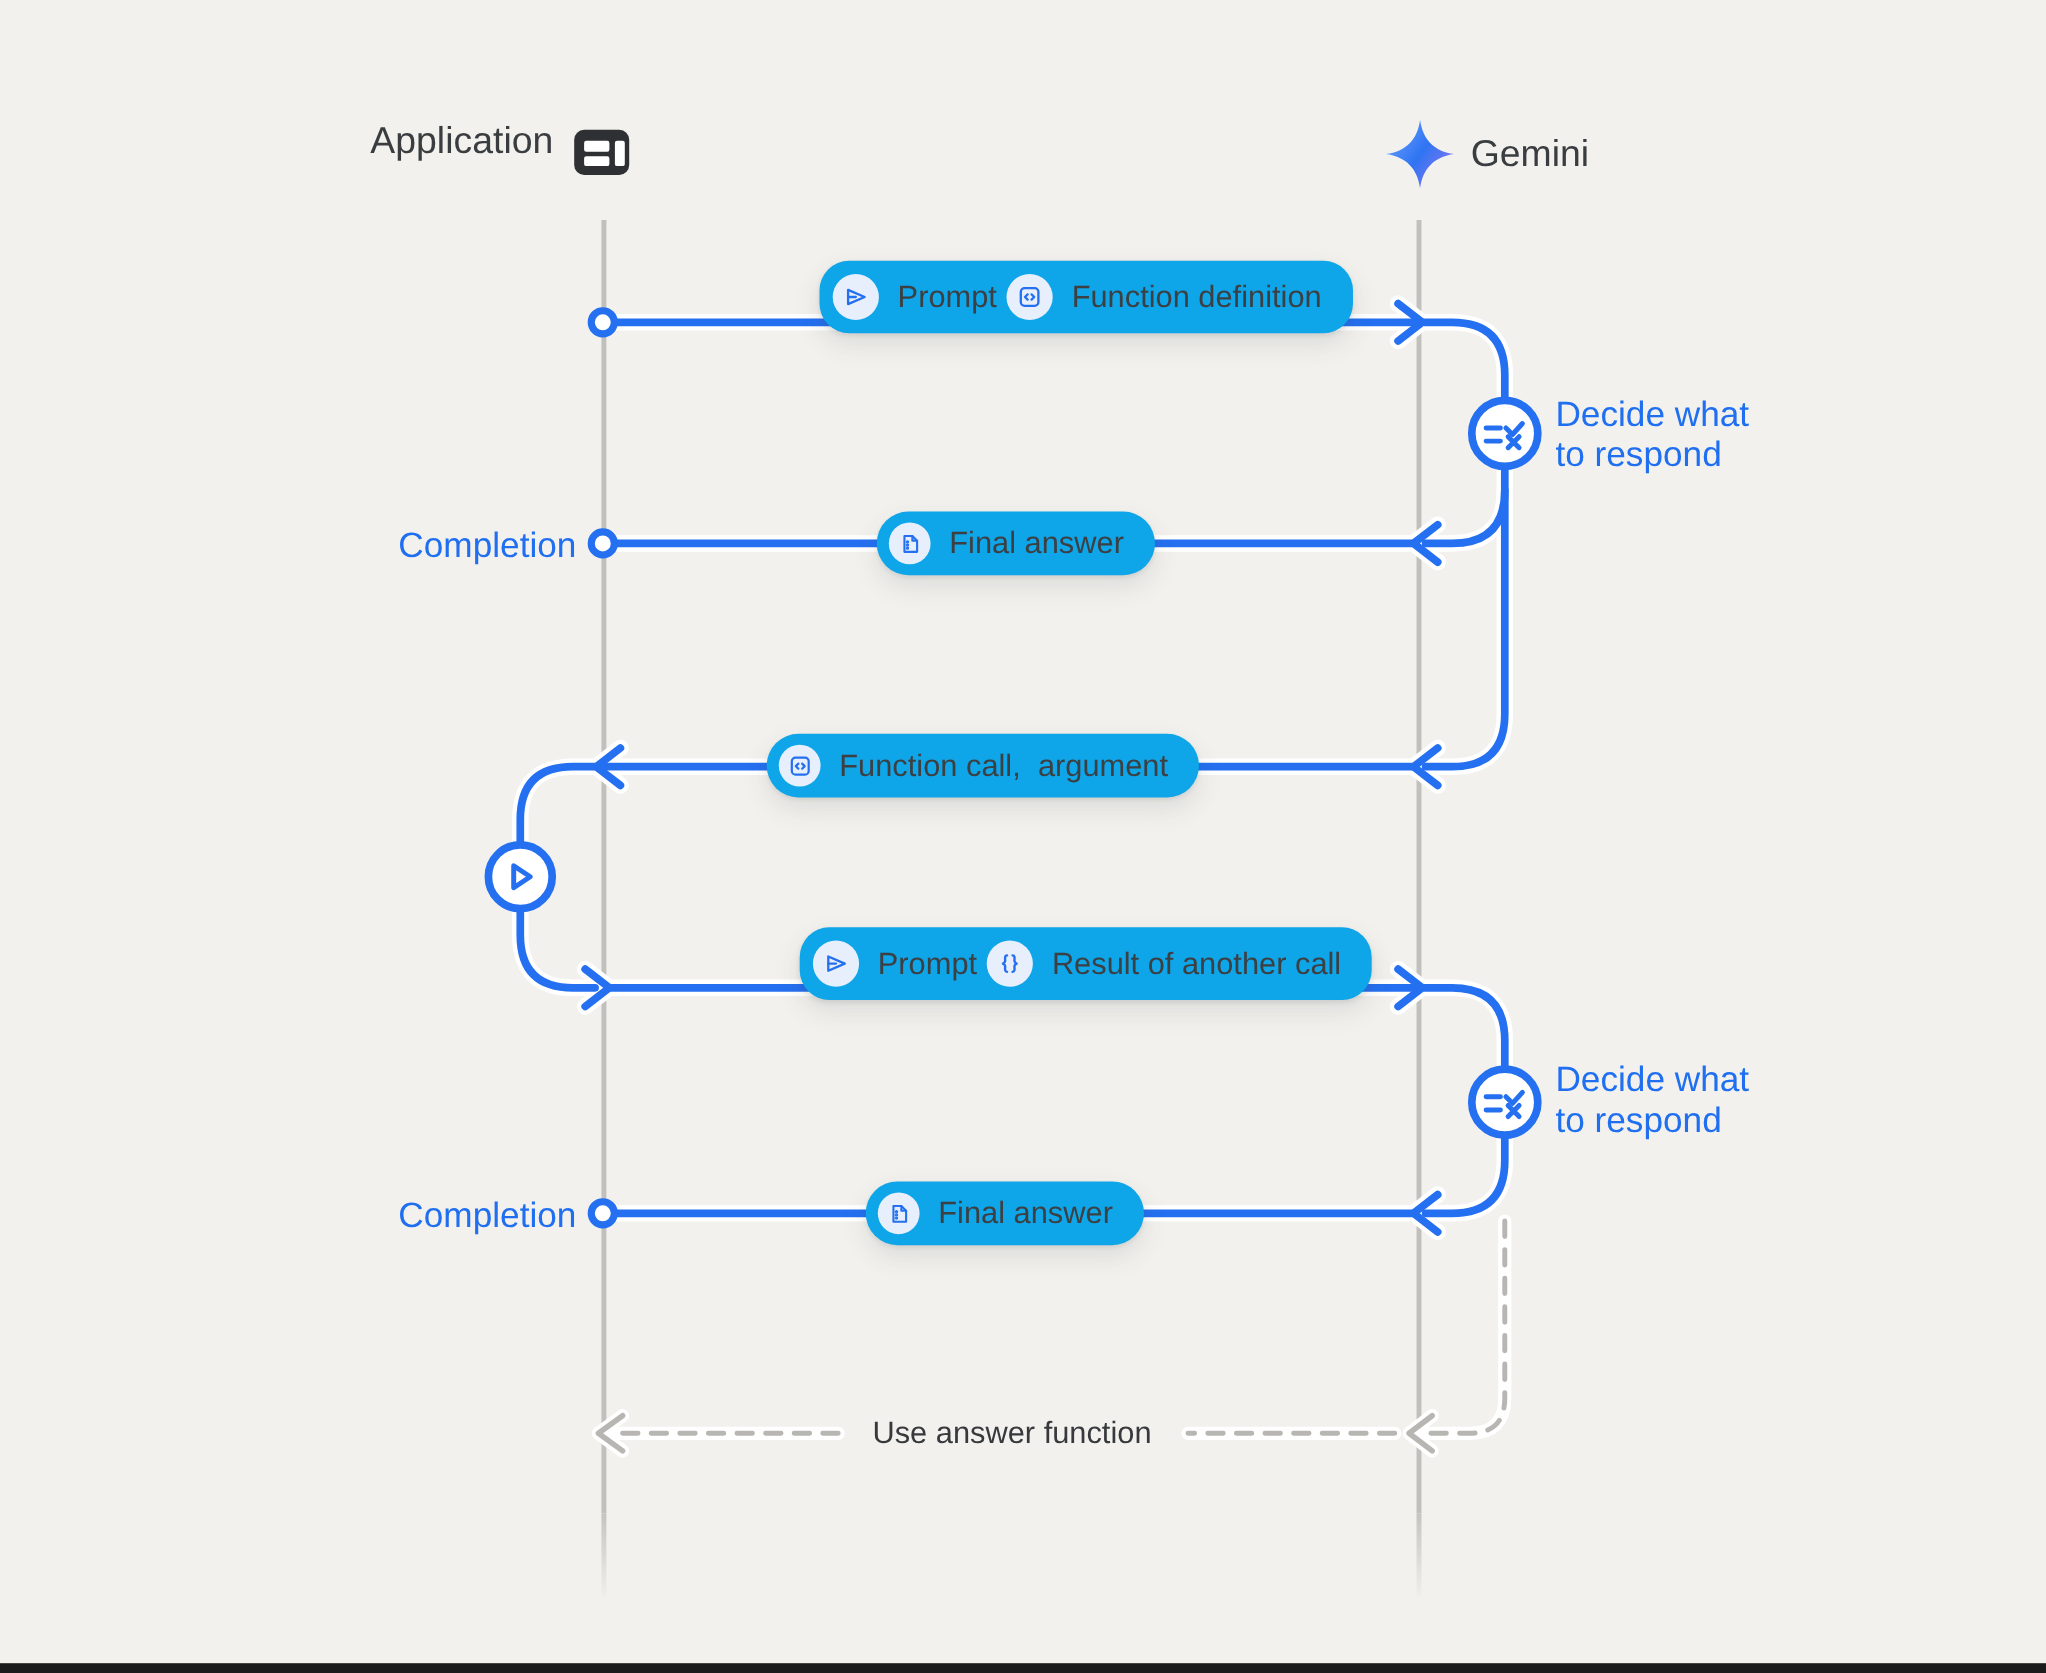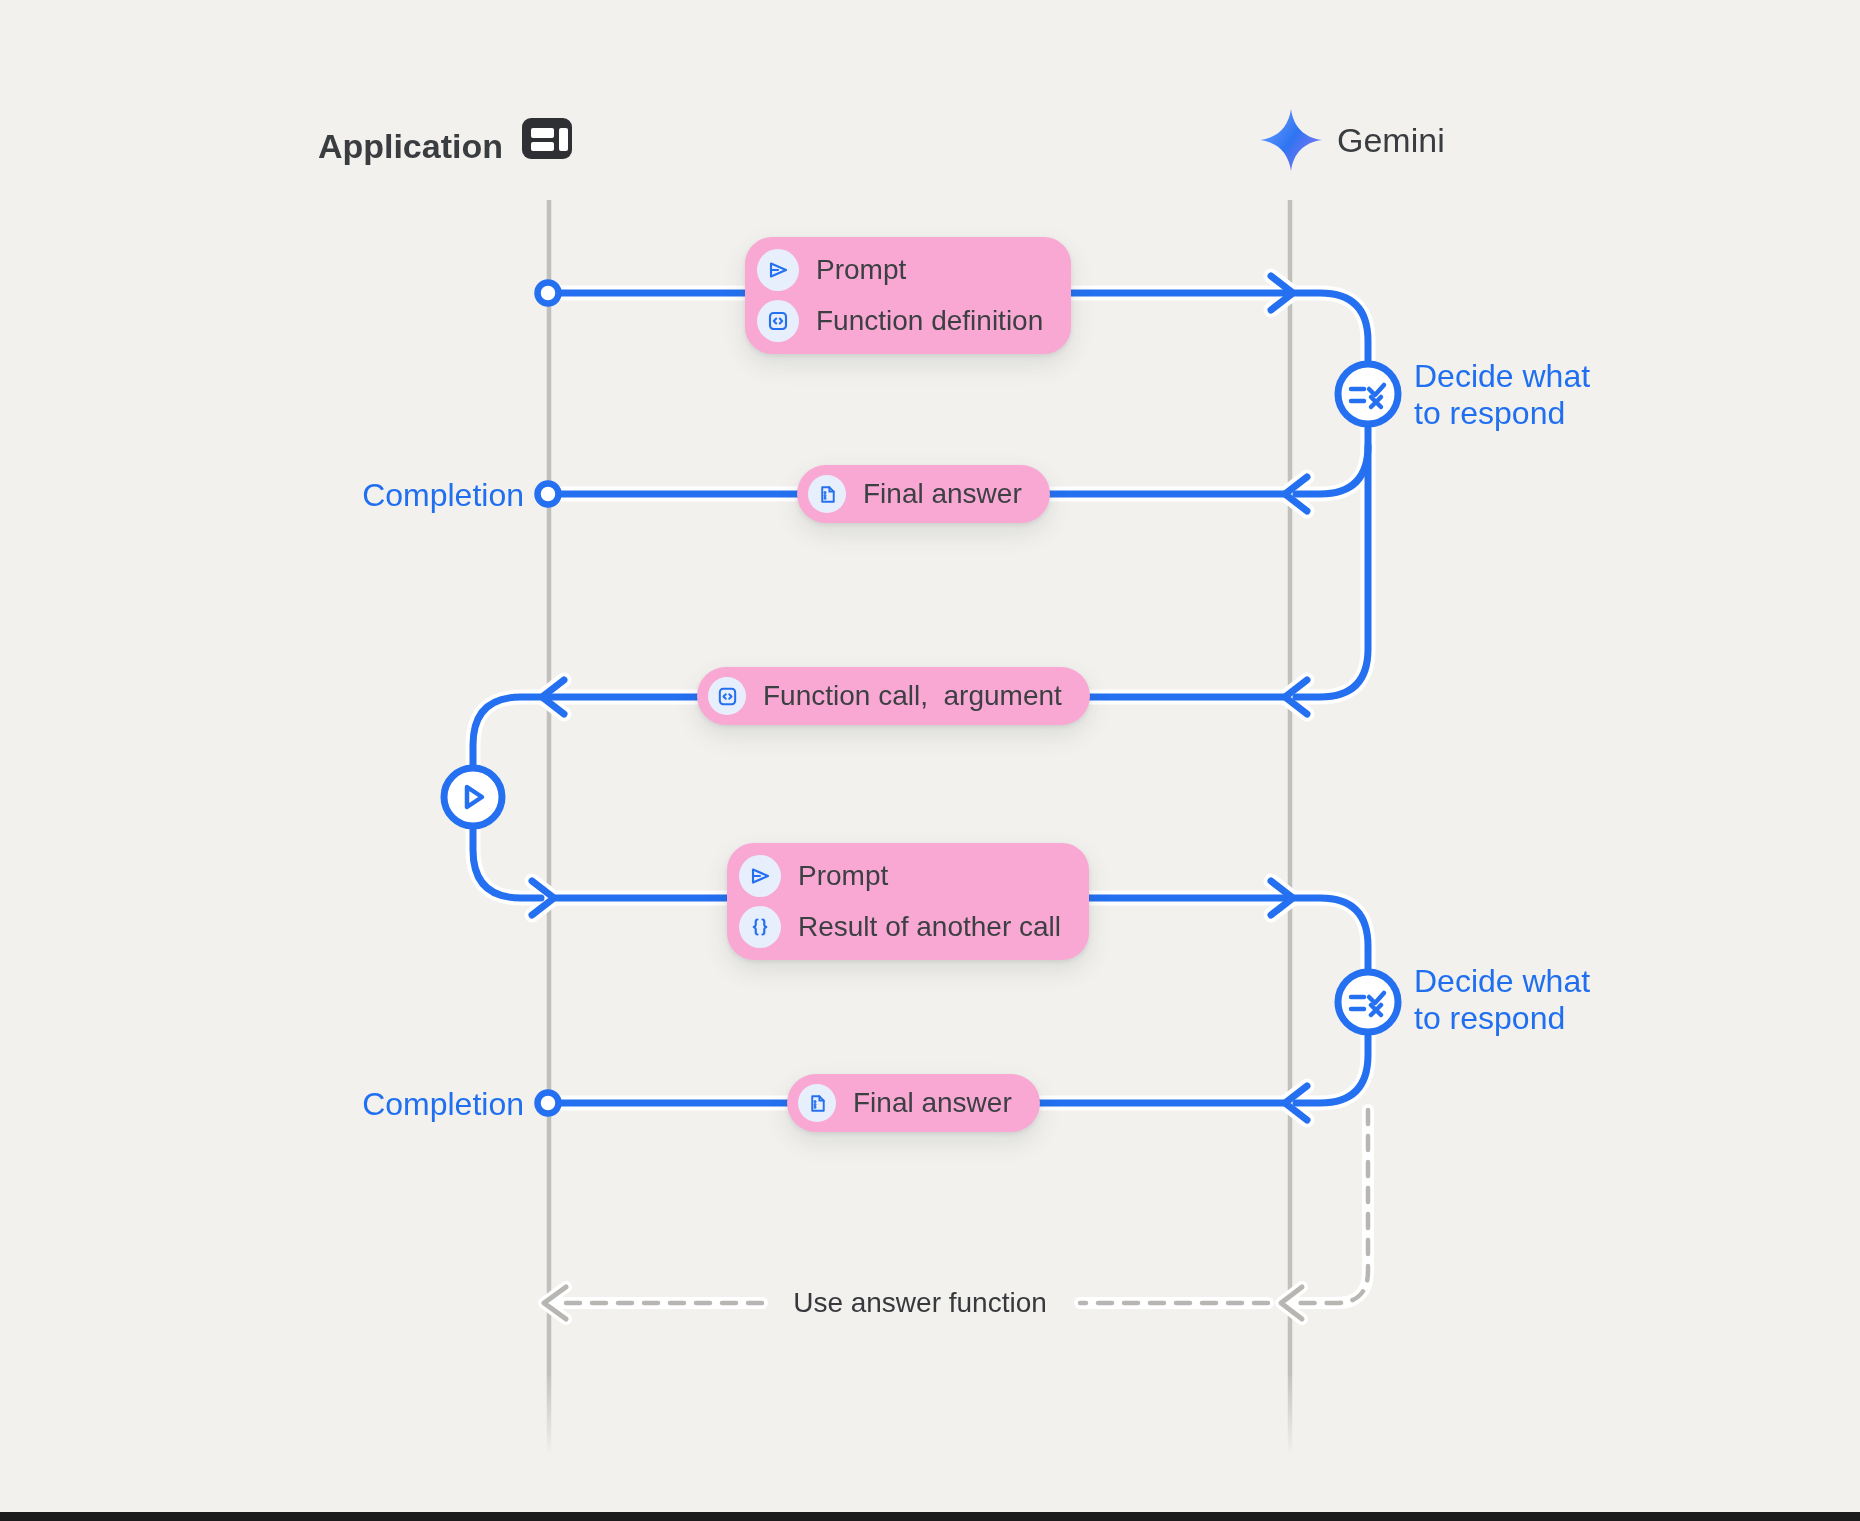--- a/index.html
+++ b/index.html
@@ -8,21 +8,21 @@
     background:#f2f1ee;overflow:hidden;
     font-family:"Liberation Sans", sans-serif;
     -webkit-font-smoothing:antialiased;
   }
   .stage svg.wire{position:absolute;left:0;top:0;}
   .abs{position:absolute;}
   .actor-label{font-size:34px;font-weight:500;color:#3a3d40;line-height:40px;white-space:nowrap;}
   .blue-note{font-size:32px;font-weight:400;color:#1f6ff0;line-height:37px;}
   .dark-note{font-size:28px;font-weight:500;color:#37393c;line-height:38px;}
   .card{
-    position:absolute;background:#f9a8d4;display:flex;flex-direction:column;
+    position:absolute;background:#0ea5e9;display:flex;
     justify-content:center;gap:9px;
     box-shadow:0 2px 4px rgba(60,64,67,.10),0 10px 24px rgba(60,64,67,.12);
   }
   .card.two-row{border-radius:27px;padding:12px 28px 12px 12px;}
   .card.one-row{border-radius:999px;padding:10px 28px 10px 11px;}
   .crow{display:flex;align-items:center;gap:17px;white-space:pre;}
   .badge{
     border-radius:50%;background:#e7effd;flex:0 0 auto;
     display:flex;align-items:center;justify-content:center;
   }
@@ -146,21 +146,21 @@
       <rect x="531" y="128" width="23" height="10" rx="2" fill="#ffffff"></rect>
       <rect x="531" y="142" width="23" height="9" rx="2" fill="#ffffff"></rect>
       <rect x="559" y="128" width="9" height="23" rx="2" fill="#ffffff"></rect>
     </g>
 
     <g transform="translate(1291 140)">
       <path d="M 0 -31 C 2.5 -13 13 -2.5 31 0 C 13 2.5 2.5 13 0 31 C -2.5 13 -13 2.5 -31 0 C -13 -2.5 -2.5 -13 0 -31 Z" fill="url(#starGrad)"></path>
     </g>
   </svg>
 
-  <div class="abs actor-label" style="right:1357px;top:126px;font-weight:bold;">Application</div>
+  <div class="abs actor-label" style="right:1357px;top:108px;">Application</div>
   <div class="abs actor-label" style="left:1337px;top:120px;">Gemini</div>
 
   <div class="card two-row" style="left:745px;top:237px;">
     <div class="crow">
       <span class="badge b42">
         <svg width="24" height="24" viewBox="0 0 24 24" fill="none" stroke="#2470f0" stroke-width="2.1" stroke-linejoin="round" stroke-linecap="round">
           <path d="M 5 5.5 L 20 12 L 5 18.5 Z"></path>
             <path d="M 5 12 H 12"></path>
         </svg>
       </span>

